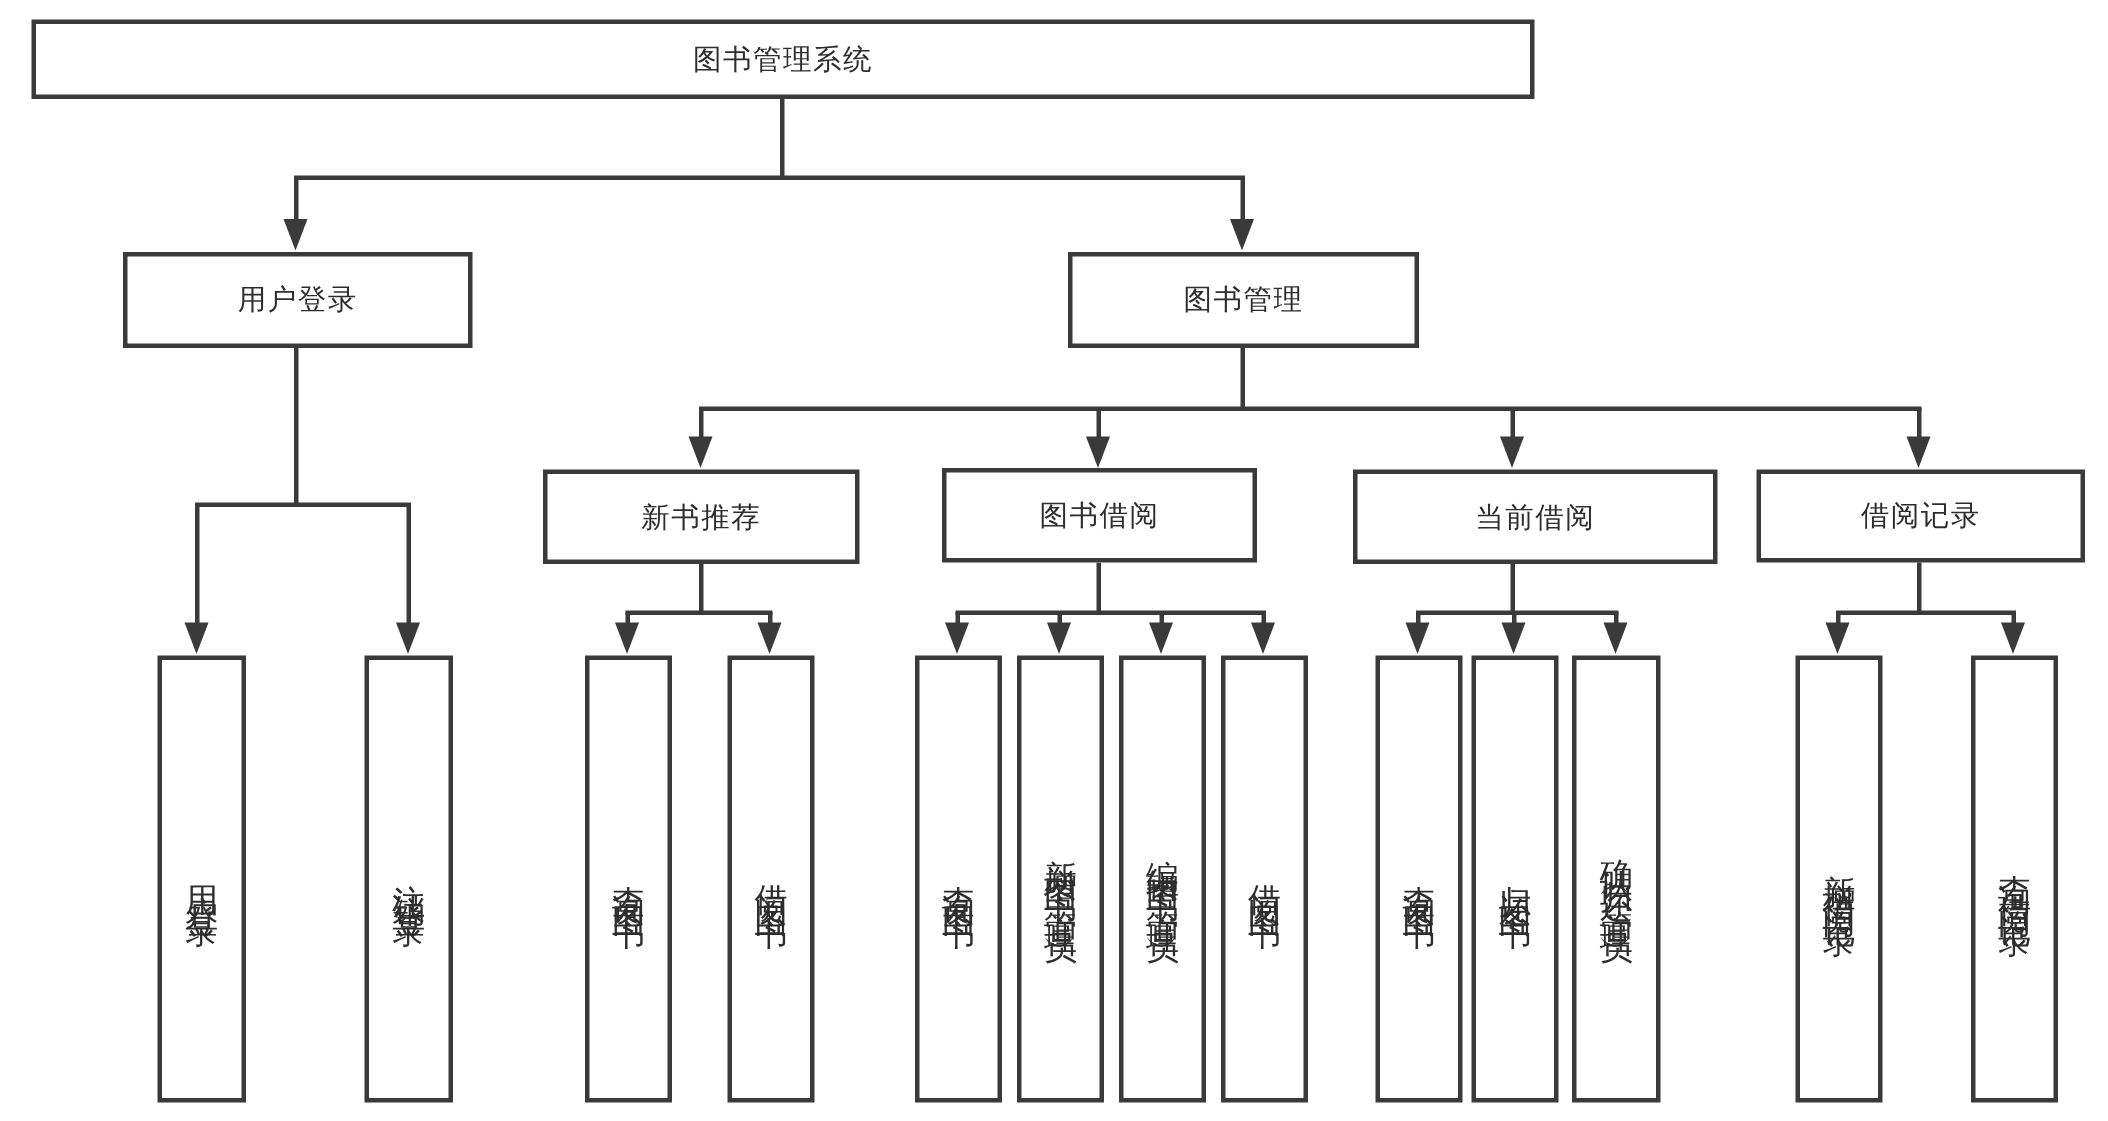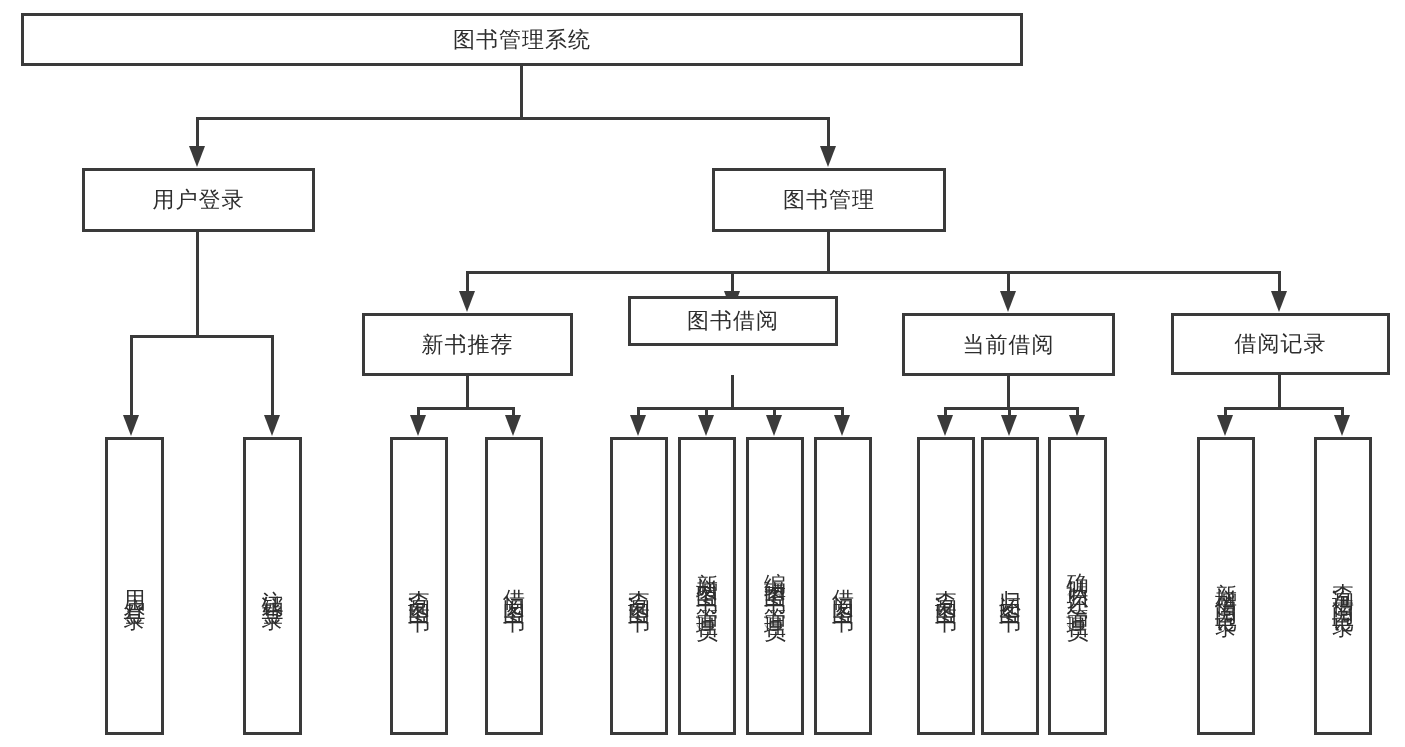--- a/index.html
+++ b/index.html
@@ -18,21 +18,21 @@
   }
   .box{
     position:absolute;
     box-sizing:border-box;
     border:3px solid var(--line);
     background:#ffffff;
     color:var(--text);
     display:flex;
     align-items:center;
     justify-content:center;
-    font-size:22px;
+    font-size:19px;
     letter-spacing:1px;
     z-index:1;
   }
   .vbox{
     font-size:22px;
     writing-mode:vertical-rl;
     text-orientation:mixed;
     letter-spacing:7px;
     line-height:1;
   }
@@ -63,22 +63,22 @@
 <body>
 
 <div id="canvas">
 
   <div class="box" style="left:21px;top:13px;width:1002px;height:53px;">图书管理系统</div>
 
   <div class="box" style="left:82px;top:168px;width:233px;height:64px;">用户登录</div>
   <div class="box" style="left:362px;top:313px;width:211px;height:63px;">新书推荐</div>
 
   <div class="box" style="left:712px;top:168px;width:234px;height:64px;">图书管理</div>
-  <div class="box" style="left:628px;top:296px;width:210px;height:50px;">图书借阅</div>
-  <div class="box" style="left:902px;top:313px;width:213px;height:63px;">当前借阅</div>
+  <div class="box" style="left:628px;top:312px;width:210px;height:63px;">图书借阅</div>
+  <div class="box" style="left:902px;top:313px;width:243px;height:63px;">当前借阅</div>
   <div class="box" style="left:1171px;top:313px;width:219px;height:62px;text-align:center;">借阅记录</div>
 
   <div class="box vbox" style="left:105px;top:437px;width:59px;height:298px;">用户登录</div>
   <div class="box vbox" style="left:243px;top:437px;width:59px;height:298px;">注销登录</div>
 
   <div class="box vbox" style="left:390px;top:437px;width:58px;height:298px;">查询图书</div>
   <div class="box vbox" style="left:485px;top:437px;width:58px;height:298px;">借阅图书</div>
 
   <div class="box vbox" style="left:610px;top:437px;width:58px;height:298px;">查询图书</div>
   <div class="box vbox" style="left:678px;top:437px;width:58px;height:298px;">新增图书（管理员）</div>

